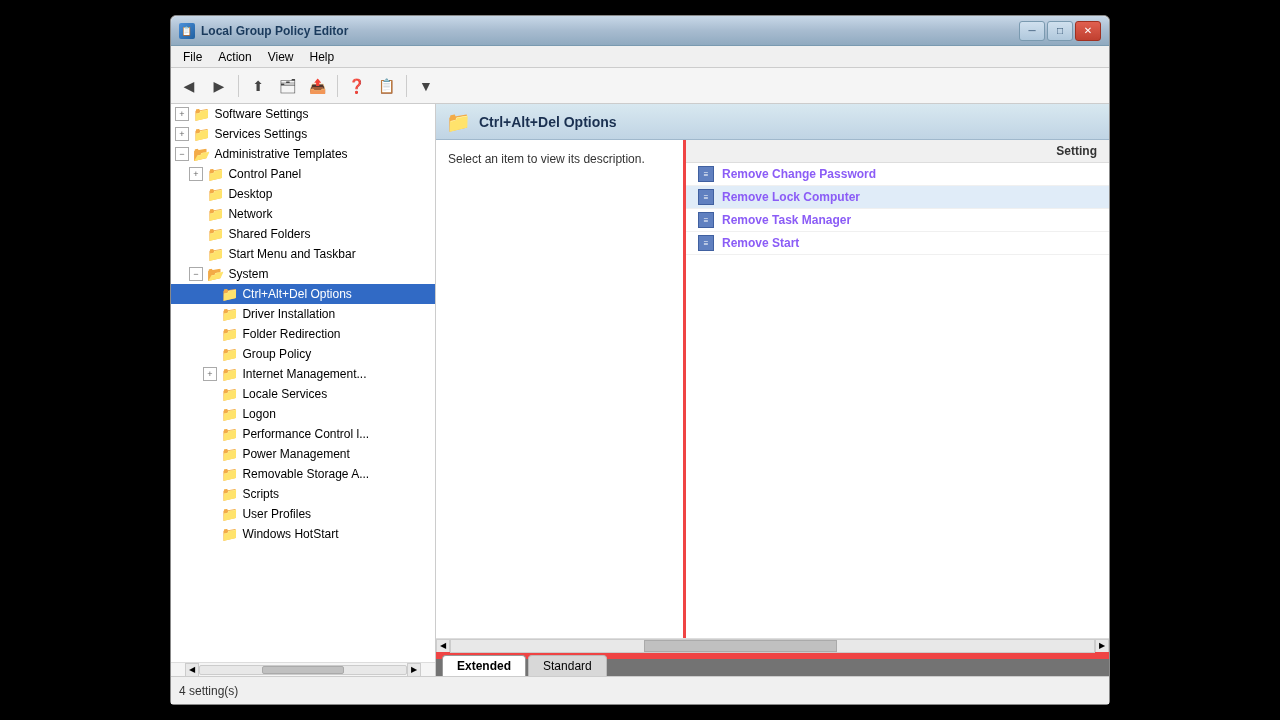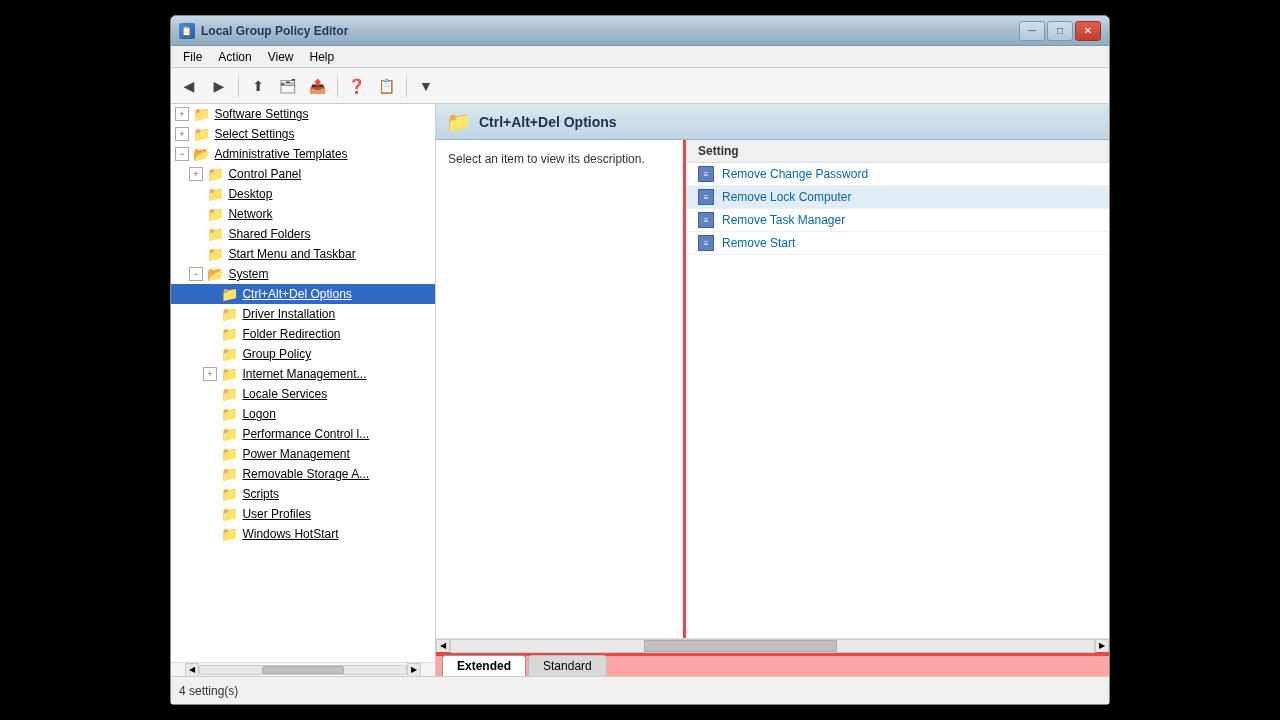--- a/index.html
+++ b/index.html
@@ -170,21 +170,21 @@
       cursor: pointer;
     }
     .expand-spacer { width: 14px; flex-shrink: 0; }
     .folder-icon {
       font-size: 14px;
       margin: 0 4px;
       color: #f0c040;
       flex-shrink: 0;
     }
     .folder-icon.open { color: #f0c040; }
-    .tree-label { font-size: 12px; text-decoration: underline; }
+    .tree-label { font-size: 12px; }
     .tree-scrollbar-h {
       height: 14px;
       background: #f5f5f5;
       border-top: 1px solid #ddd;
       display: flex;
       align-items: center;
       padding: 0 14px;
     }
     .hscroll-track {
       flex: 1;
@@ -239,20 +239,21 @@
       padding: 12px;
       border-right: 3px solid #ef4444;
       font-size: 12px;
       color: #333;
     }
     .settings-panel {
       flex: 1;
       display: flex;
       flex-direction: column;
       overflow: hidden;
+      text-align: right;
     }
     .settings-header {
       padding: 4px 12px;
       background: #f0f0f0;
       border-bottom: 1px solid #ddd;
       font-size: 12px;
       font-weight: 600;
       color: #333;
     }
     .settings-list {
@@ -276,21 +277,21 @@
       background: #6080c0;
       border: 1px solid #4060a0;
       display: flex;
       align-items: center;
       justify-content: center;
       font-size: 8px;
       color: white;
       margin-right: 8px;
       flex-shrink: 0;
     }
-    .setting-label { font-size: 12px; color: #0369a1; }
+    .setting-label { font-size: 12px; color: #8b5cf6; font-weight: bold; }
     
     .right-scrollbar {
       height: 14px;
       background: #f5f5f5;
       border-top: 1px solid #ddd;
       display: flex;
       align-items: center;
     }
     .scroll-arrow {
       width: 14px;
@@ -315,25 +316,25 @@
       position: absolute;
       left: 30%;
       width: 30%;
       height: 100%;
       background: #c0c0c0;
       border: 1px solid #aaa;
     }
     
     .tabs-bar {
       height: 24px;
-      background: #fca5a5;
+      background: #737373;
       display: flex;
       align-items: flex-end;
       padding: 0 6px;
-      border-top: 4px solid #ef4444;
+      border-top: 7px solid #ef4444;
     }
     .tab {
       padding: 3px 14px;
       border: 1px solid #bbb;
       border-bottom: none;
       border-radius: 4px 4px 0 0;
       background: #d8d8d8;
       cursor: pointer;
       font-size: 12px;
       margin-right: 2px;
@@ -403,21 +404,21 @@
 
         <div class="tree-item indent1">
           <div class="expand-btn">+</div>
           <span class="folder-icon">📁</span>
           <span class="tree-label">Software Settings</span>
         </div>
 
         <div class="tree-item indent1">
           <div class="expand-btn">+</div>
           <span class="folder-icon">📁</span>
-          <span class="tree-label">Select Settings</span>
+          <span class="tree-label">Services Settings</span>
         </div>
 
         <div class="tree-item indent1">
           <div class="expand-btn">−</div>
           <span class="folder-icon open">📂</span>
           <span class="tree-label">Administrative Templates</span>
         </div>
 
         <div class="tree-item indent2">
           <div class="expand-btn">+</div>

